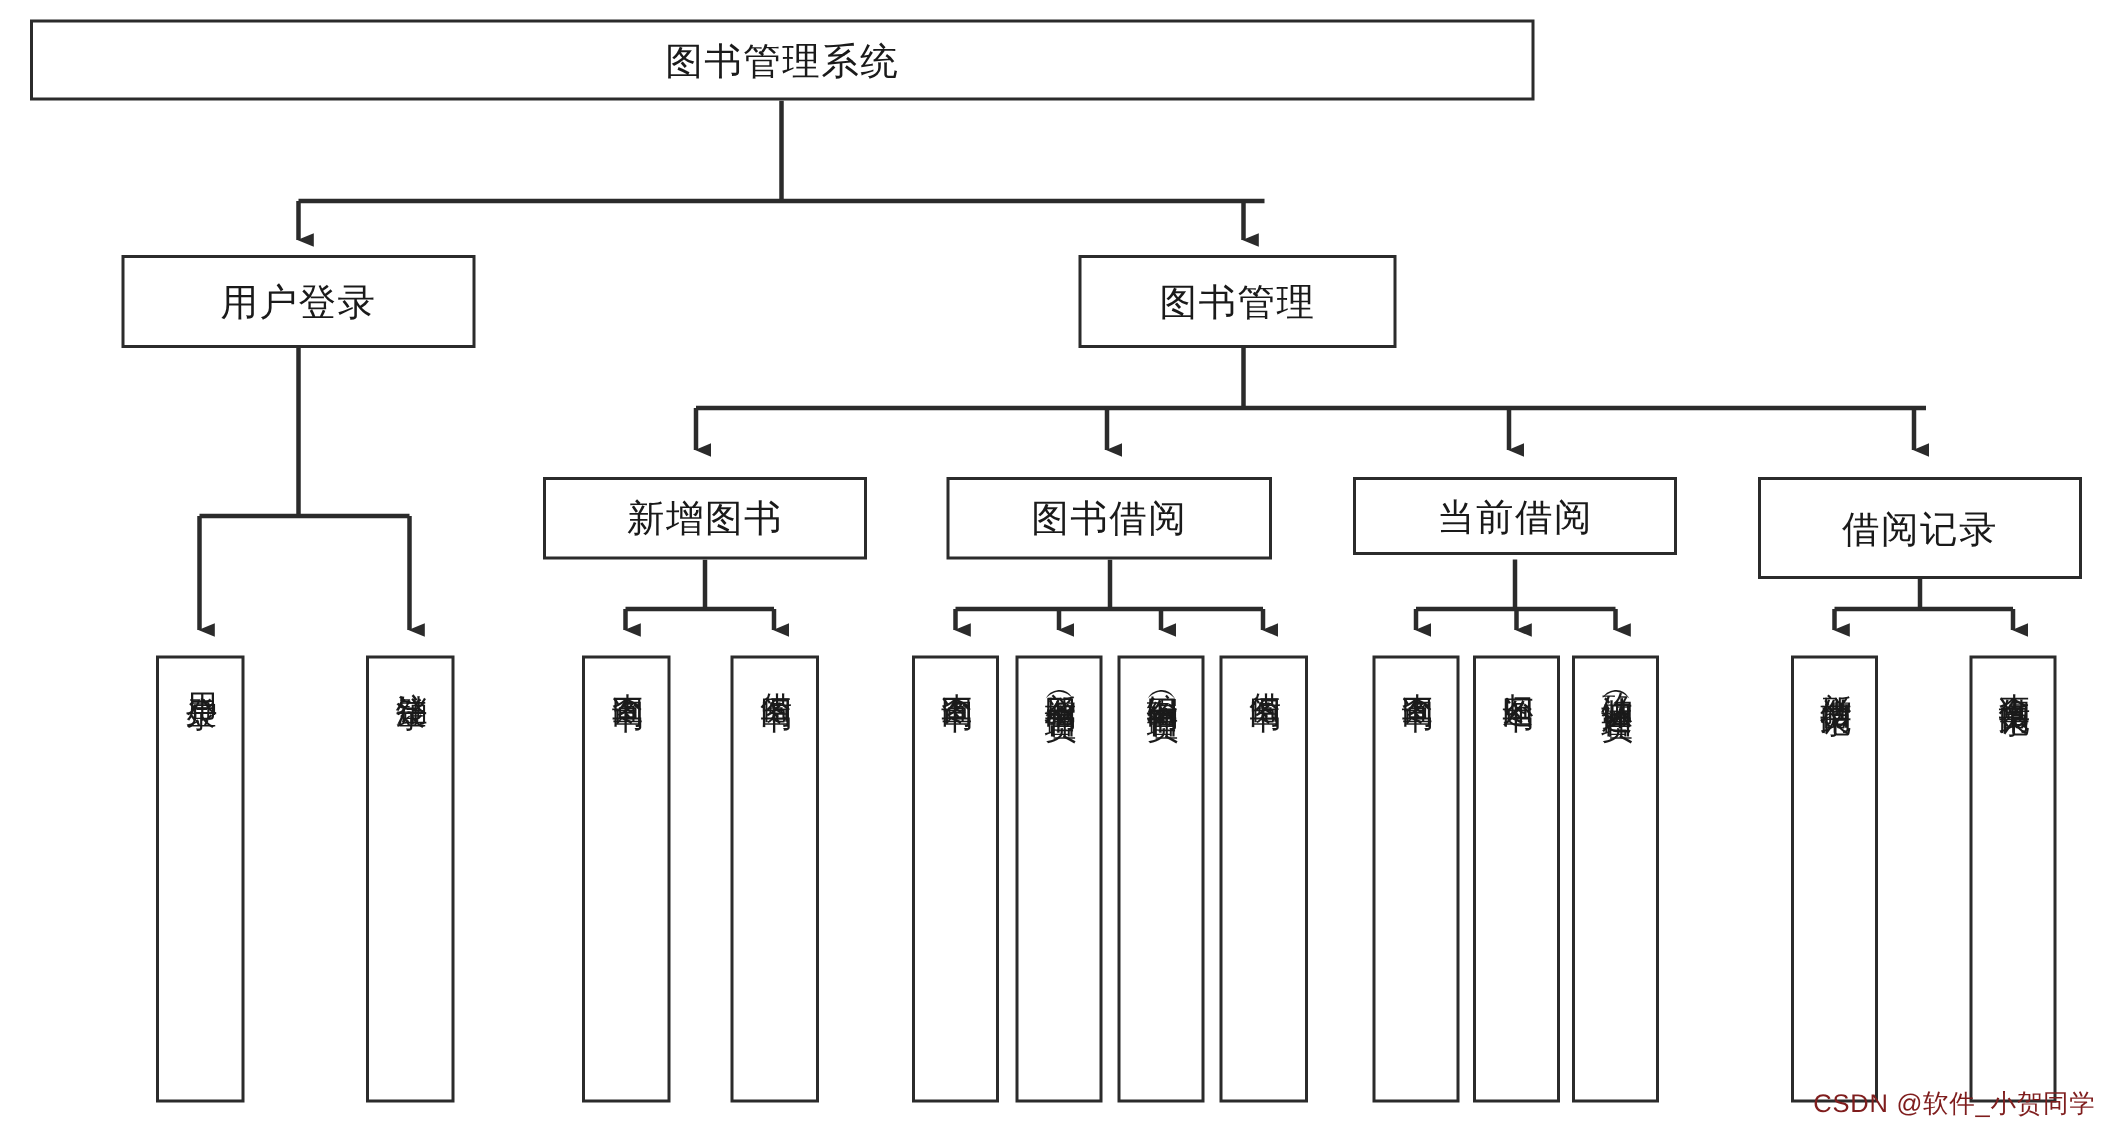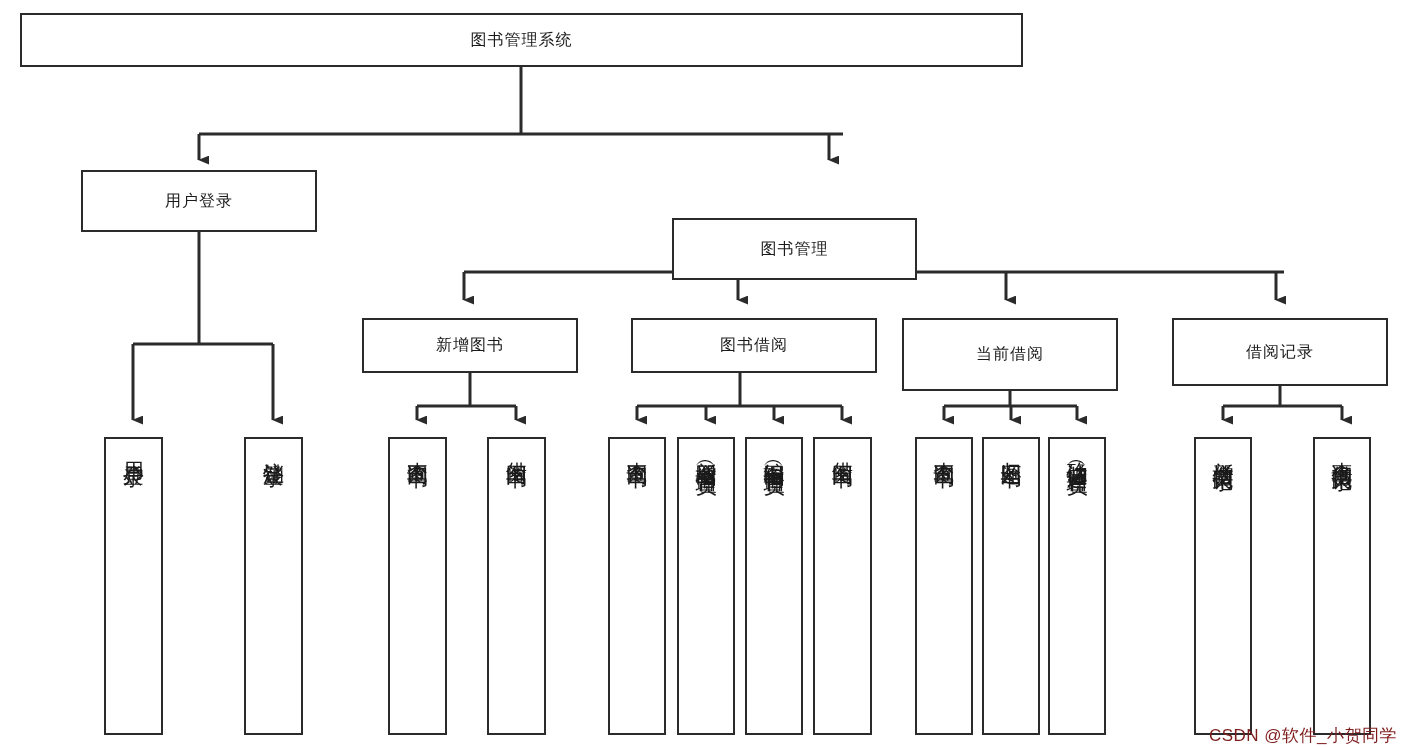--- a/index.html
+++ b/index.html
@@ -29,21 +29,21 @@
     position: absolute;
     box-sizing: border-box;
     background: #ffffff;
     border: 2px solid #2b2b2b;
     display: flex;
     align-items: center;
     justify-content: center;
     color: #1a1a1a;
   }
   .node.horiz {
-    font-size: 16px;
+    font-size: 25px;
     letter-spacing: 1px;
   }
   .node.vert {
     writing-mode: vertical-rl;
     text-orientation: upright;
     font-size: 21px;
     letter-spacing: 2px;
     padding: 6px 0;
     justify-content: flex-start;
     align-items: center;
@@ -135,31 +135,31 @@
     </g>
   </svg>
 
   <div class="node horiz" style="left:20px; top:13px; width:1003px; height:54px;">
     <span class="htext">图书管理系统</span>
   </div>
 
   <div class="node horiz" style="left:81px; top:170px; width:236px; height:62px;">
     <span class="htext">用户登录</span>
   </div>
-  <div class="node horiz" style="left:672px; top:170px; width:245px; height:62px;margin-top:48px;">
+  <div class="node horiz" style="left:719px; top:170px; width:212px; height:62px;">
     <span class="htext">图书管理</span>
   </div>
 
   <div class="node horiz" style="left:362px; top:318px; width:216px; height:55px;">
     <span class="htext">新增图书</span>
   </div>
-  <div class="node horiz" style="left:631px; top:318px; width:246px; height:55px;">
+  <div class="node horiz" style="left:631px; top:318px; width:217px; height:55px;">
     <span class="htext">图书借阅</span>
   </div>
-  <div class="node horiz" style="left:902px; top:318px; width:216px; height:73px;font-family:Liberation Mono, monospace;">
+  <div class="node horiz" style="left:902px; top:318px; width:216px; height:52px;font-family:Liberation Mono, monospace;">
     <span class="htext">当前借阅</span>
   </div>
   <div class="node horiz" style="left:1172px; top:318px; width:216px; height:68px;">
     <span class="htext">借阅记录</span>
   </div>
 
   <div class="node vert" style="left:104px; top:437px; width:59px; height:298px;">
     <span class="vtext">用户登录</span>
   </div>
   <div class="node vert" style="left:244px; top:437px; width:59px; height:298px;">

